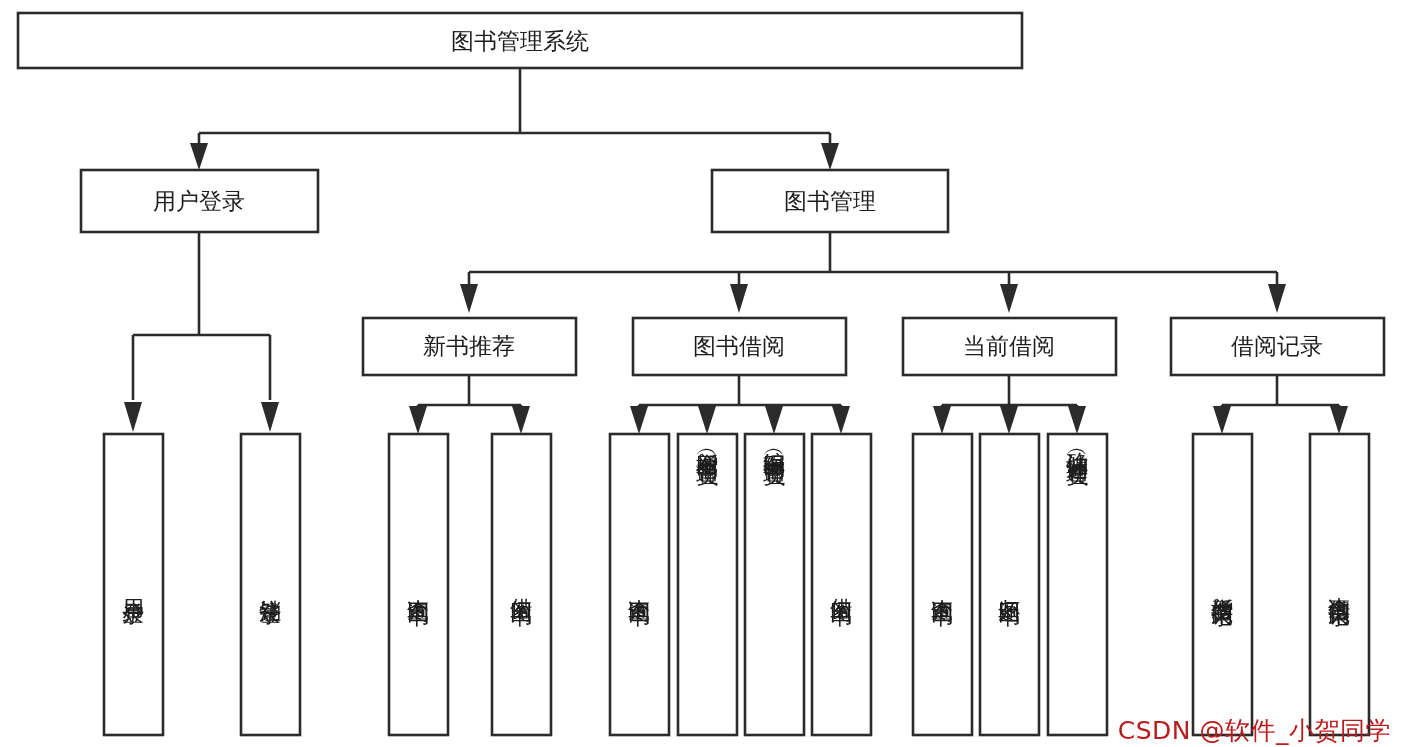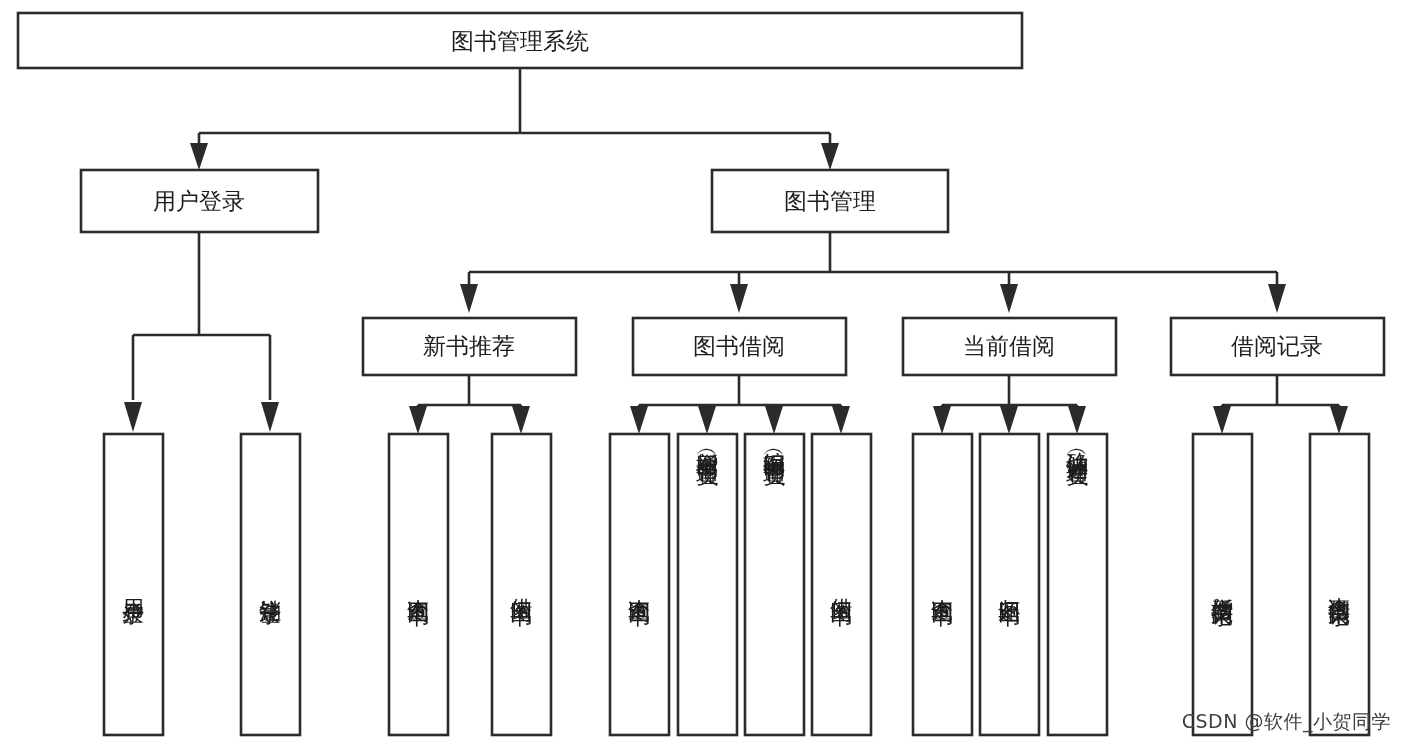--- a/index.html
+++ b/index.html
@@ -60,24 +60,24 @@
     font-family: "DejaVu Sans", "Liberation Sans", sans-serif;
     font-size: 22px;
     line-height: 1.06;
     letter-spacing: 2px;
     color: #1d1d1d;
     white-space: nowrap;
   }
   .watermark {
     position: absolute;
     right: 14px;
-    bottom: 12px;
-    font-family: "DejaVu Sans", "Liberation Sans", sans-serif;
-    font-size: 19px;
-    color: #404040;
+    bottom: 0;
+    font-family: "DejaVu Sans", "Liberation Sans", sans-serif;
+    font-size: 25px;
+    color: #b91c1c;
     white-space: nowrap;
     letter-spacing: 0.5px;
   }
 </style>
 </head>
 <body>
 
 <div id="canvas">
 
   <svg id="diagram" viewBox="0 0 1405 747">

